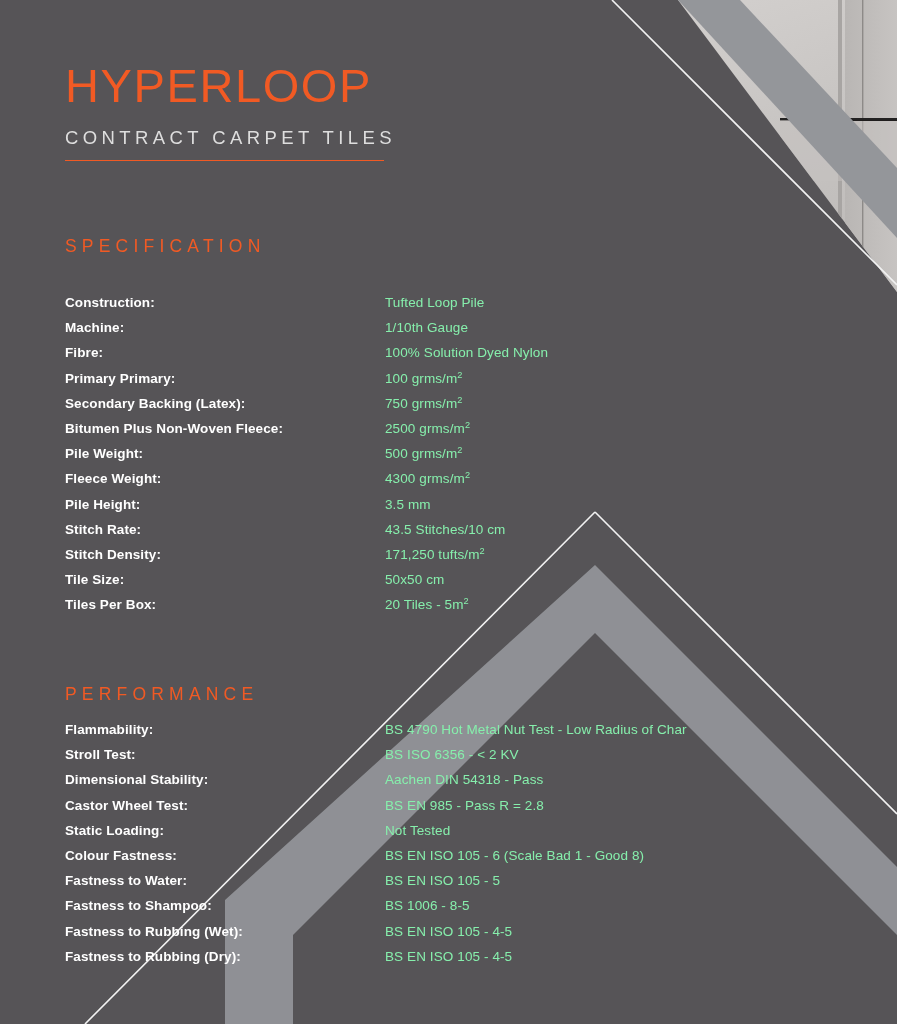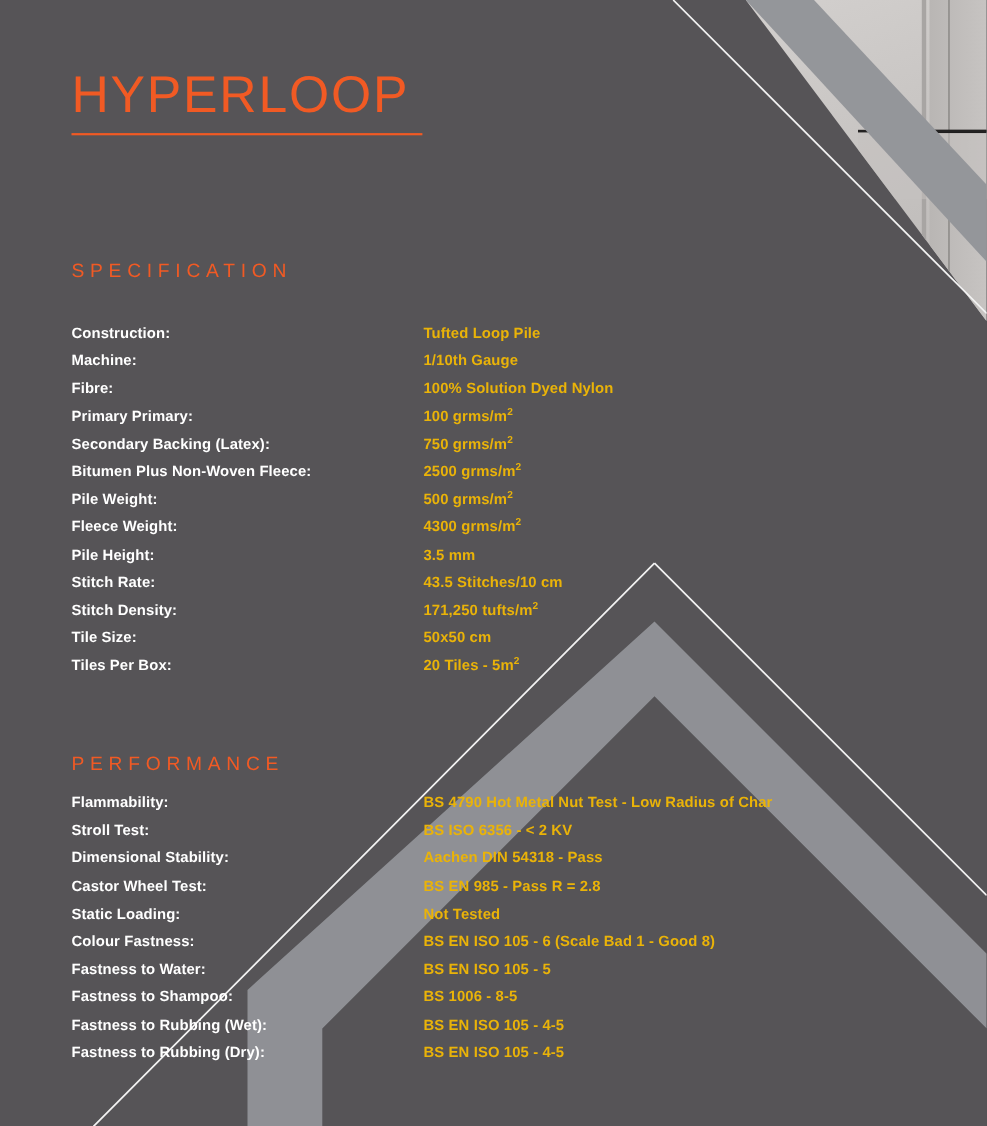--- a/index.html
+++ b/index.html
@@ -93,23 +93,23 @@
   .spec-label {
     width: 320px;
     flex: 0 0 320px;
     color: #ffffff;
     font-size: 13.5px;
     font-weight: bold;
     letter-spacing: 0.1px;
     white-space: nowrap;
   }
   .spec-value {
-    color: #eab308;
+    color: #86efac;
     font-size: 13.5px;
-    font-weight: 700;
+    font-weight: 400;
     letter-spacing: 0.1px;
     white-space: nowrap;
   }
   .spec-value sup {
     font-size: 9.2px;
     vertical-align: super;
     line-height: 0;
   }
 </style>
 </head>
@@ -146,20 +146,21 @@
 
   <path d="M 595 565 L 897 867 L 897 935 L 595 633 L 293 935 L 293 1024 L 225 1024 L 225 900 Z" fill="#94969a" opacity="0.92"></path>
 
   <path d="M 612 0 L 897 285 M 595 512 L 897 814 M 595 512 L 85 1024" stroke="#f2f2f2" stroke-width="1.6" fill="none"></path>
 </svg>
 
 <div id="content">
 
   <div class="brand">
     <div class="brand-name">HYPERLOOP</div>
+    <div class="brand-sub">CONTRACT CARPET TILES</div>
     <div class="brand-rule"></div>
   </div>
 
   <div class="section-heading" id="spec-heading">SPECIFICATION</div>
   <div class="spec-table" id="spec-table">
       <div class="spec-row">
         <div class="spec-label">Construction:</div>
         <div class="spec-value">Tufted Loop Pile</div>
       </div>
       <div class="spec-row">

